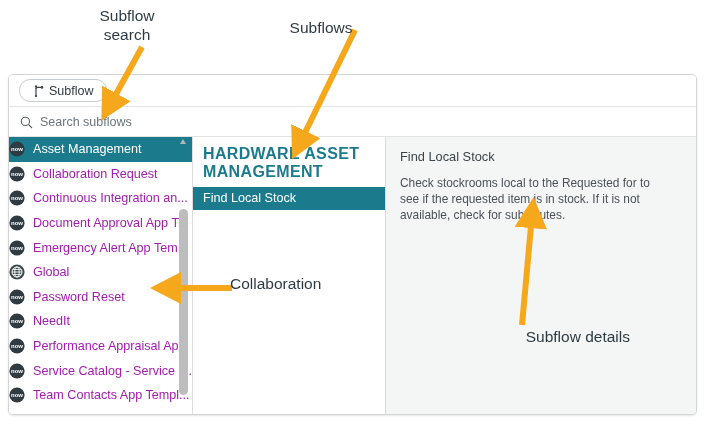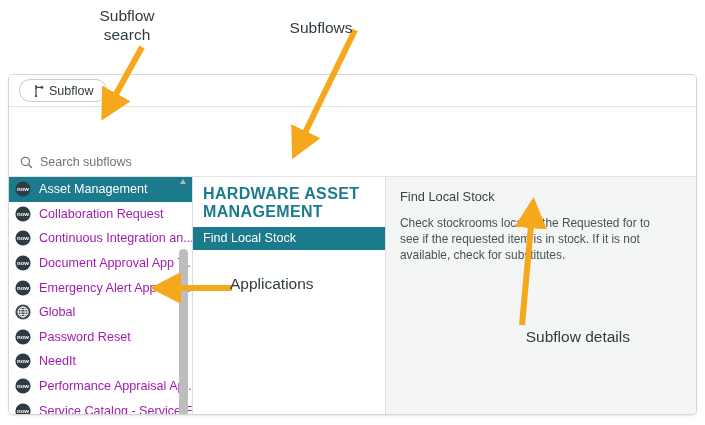--- a/index.html
+++ b/index.html
@@ -81,21 +81,20 @@
 
   
   #search-row {
     height: 30px;
     display: flex;
     align-items: center;
     padding-left: 11px;
     border-bottom: 1px solid #e3e3e3;
     background: #ffffff;
     box-sizing: border-box;
-    margin-top: 40px;
   }
   #search-icon { width: 13px; height: 13px; flex: 0 0 auto; margin-right: 7px; }
   #search-input {
     border: 0;
     outline: 0;
     font-size: 12.5px;
     color: #5b656c;
     font-family: "Liberation Sans", sans-serif;
     background: transparent;
     flex: 1 1 auto;
@@ -119,21 +118,20 @@
     background: #ffffff;
     position: relative;
     border-right: 1px solid #dcdcdc;
     box-sizing: border-box;
     overflow: hidden;
   }
   .app-row {
     display: flex;
     align-items: center;
     height: 24.6px;
-    padding-left: 6px;
     box-sizing: border-box;
     cursor: pointer;
   }
   .app-row.selected { background: #1b7b8c; }
   .app-label {
     font-size: 12.6px;
     color: #a21caf;
     margin-left: 8px;
     white-space: nowrap;
     overflow: hidden;
@@ -360,15 +358,15 @@
     <line x1="355" y1="30" x2="300" y2="143" stroke="#F5A81C" stroke-width="6" marker-end="url(#amber-head)"></line>
 
     <line x1="232" y1="288" x2="168" y2="288" stroke="#F5A81C" stroke-width="6" marker-end="url(#amber-head)"></line>
 
     <line x1="522" y1="325" x2="532" y2="215" stroke="#F5A81C" stroke-width="6" marker-end="url(#amber-head)"></line>
   </svg>
 
   <div class="anno-label" id="anno-subflow-search">Subflow
 search</div>
   <div class="anno-label" id="anno-subflows">Subflows</div>
-  <div class="anno-label" id="anno-applications">Applications</div>
+  <div class="anno-label" id="anno-applications">Collaboration</div>
   <div class="anno-label" id="anno-subflow-details">Subflow details</div>
 </div>
 
 </body></html>

